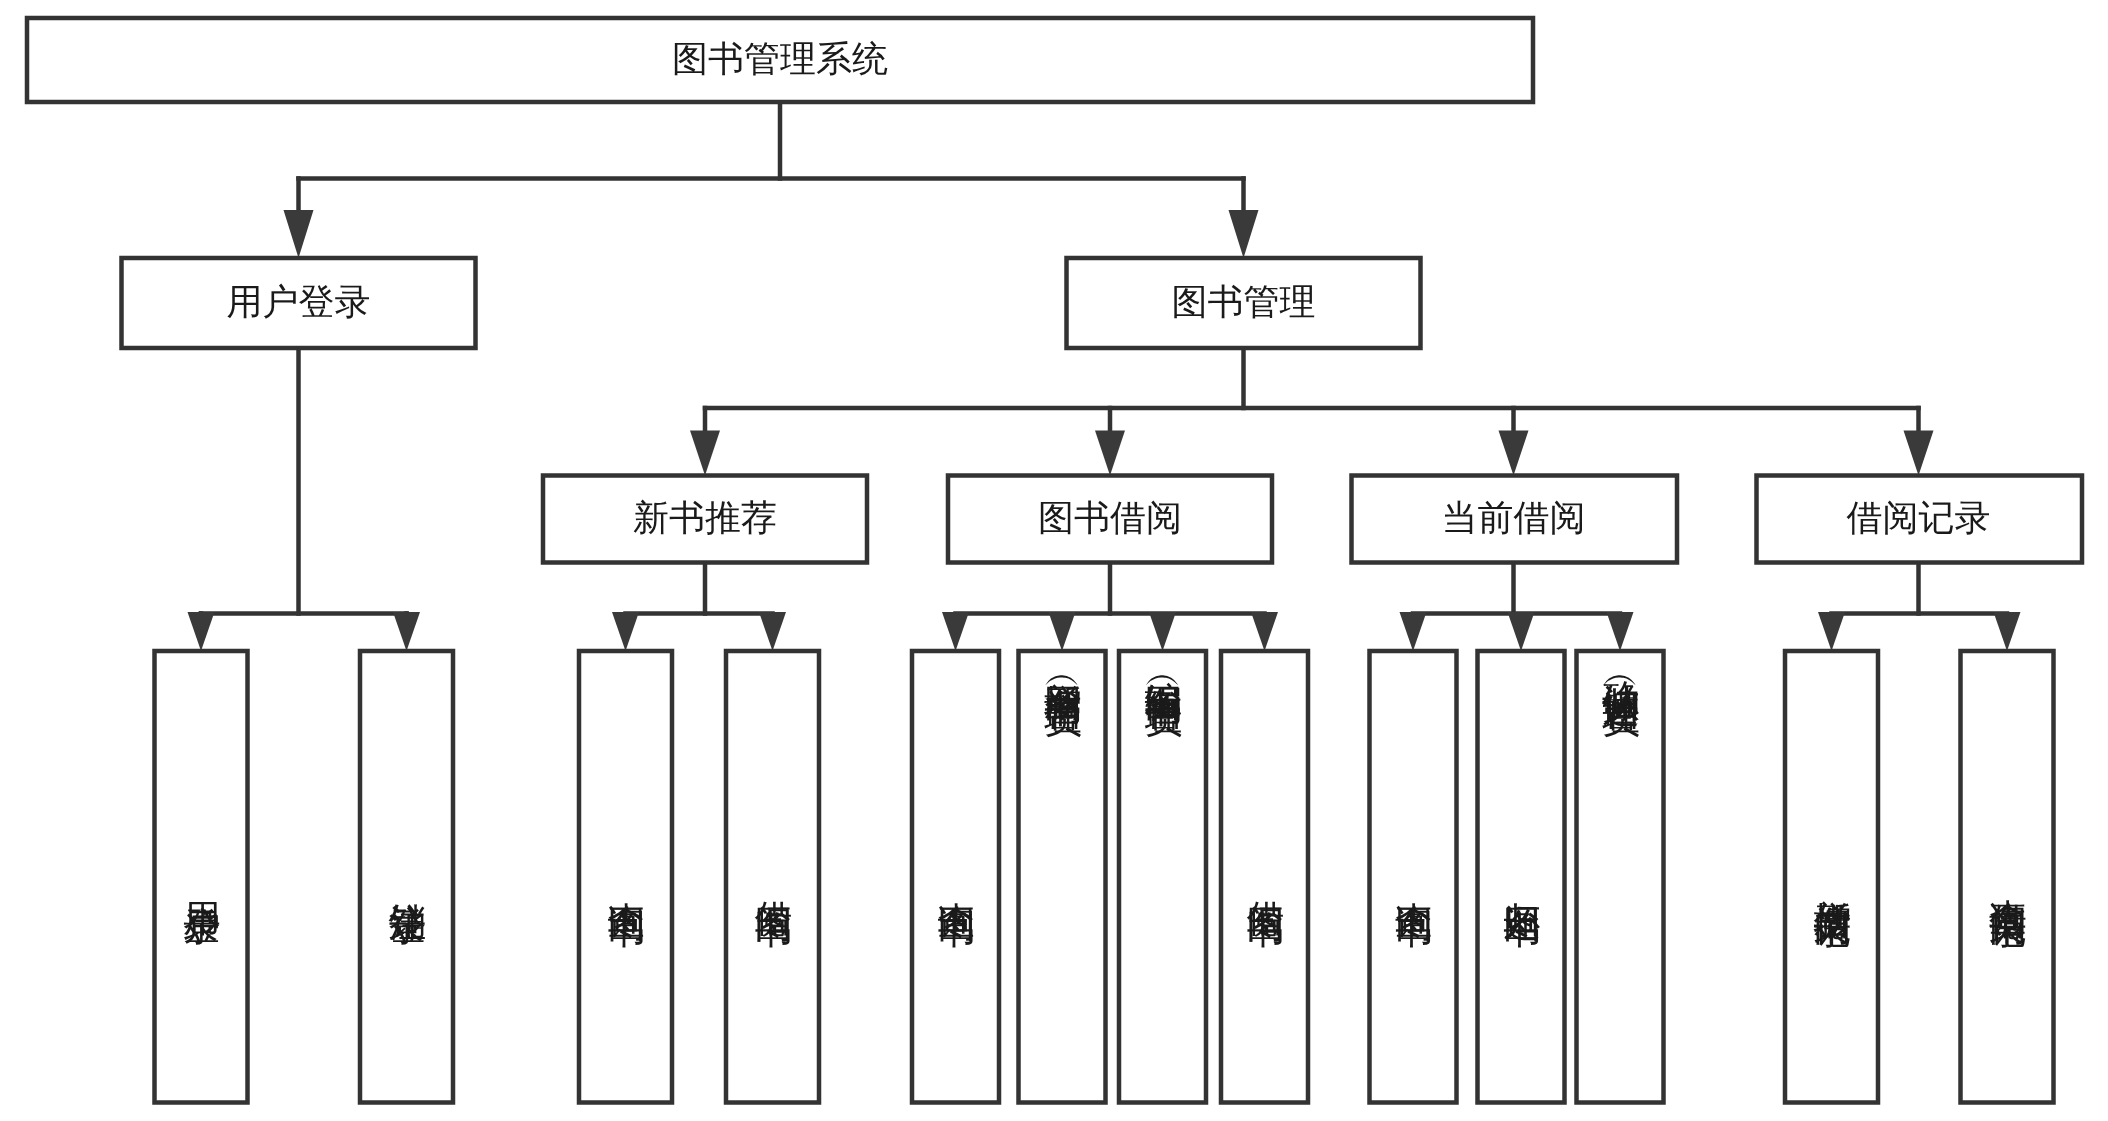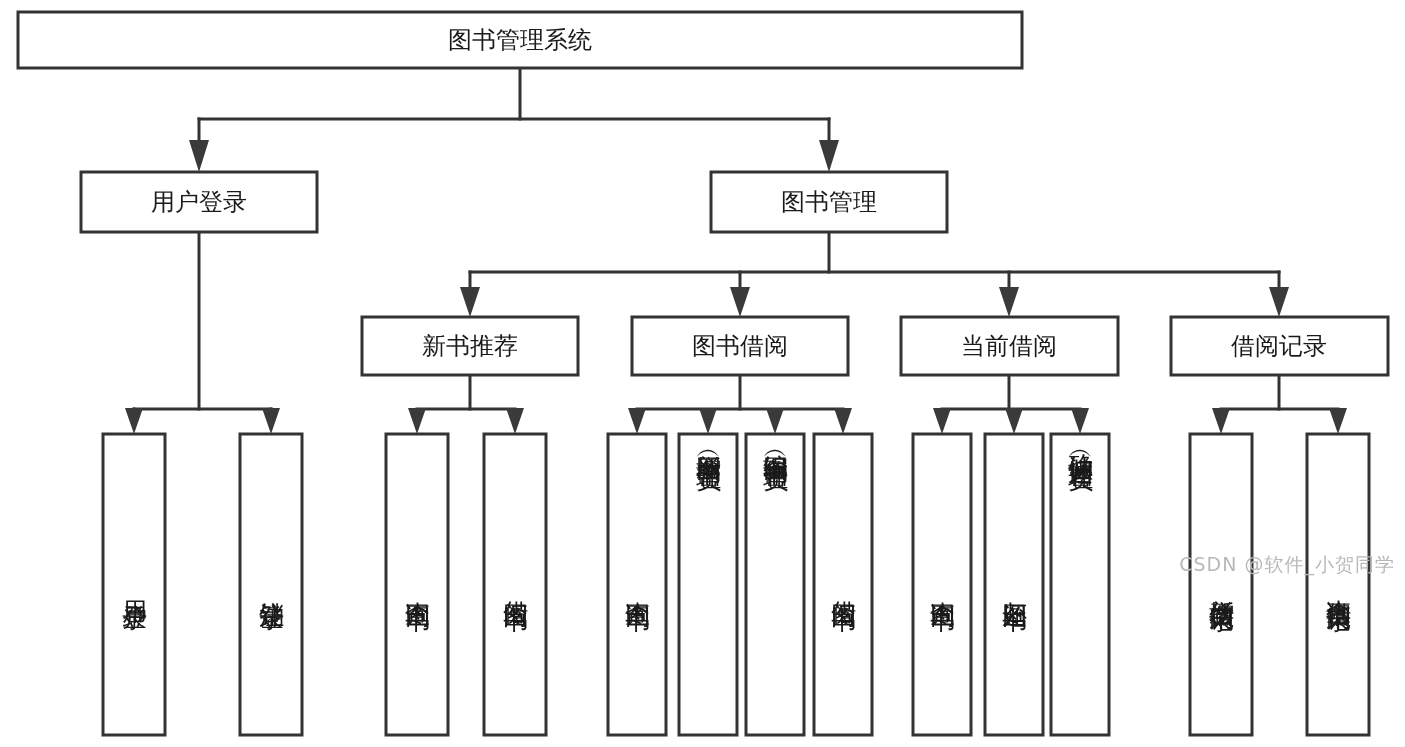--- a/index.html
+++ b/index.html
@@ -234,15 +234,14 @@
   <div class="vlabel-wrap" style="left:1051px; top:434px; width:58px; height:301px; align-items:flex-start;">
     <span class="vlabel">确认归还（管理员）</span>
   </div>
   <div class="vlabel-wrap" style="left:1190px; top:434px; width:62px; height:301px;">
     <span class="vlabel">新增借阅记录</span>
   </div>
   <div class="vlabel-wrap" style="left:1307px; top:434px; width:62px; height:301px;">
     <span class="vlabel">查询借阅记录</span>
   </div>
 
-  <div class="watermark">CSDN @软件_小贺同学</div>
 
 </div>
 
 </body></html>

